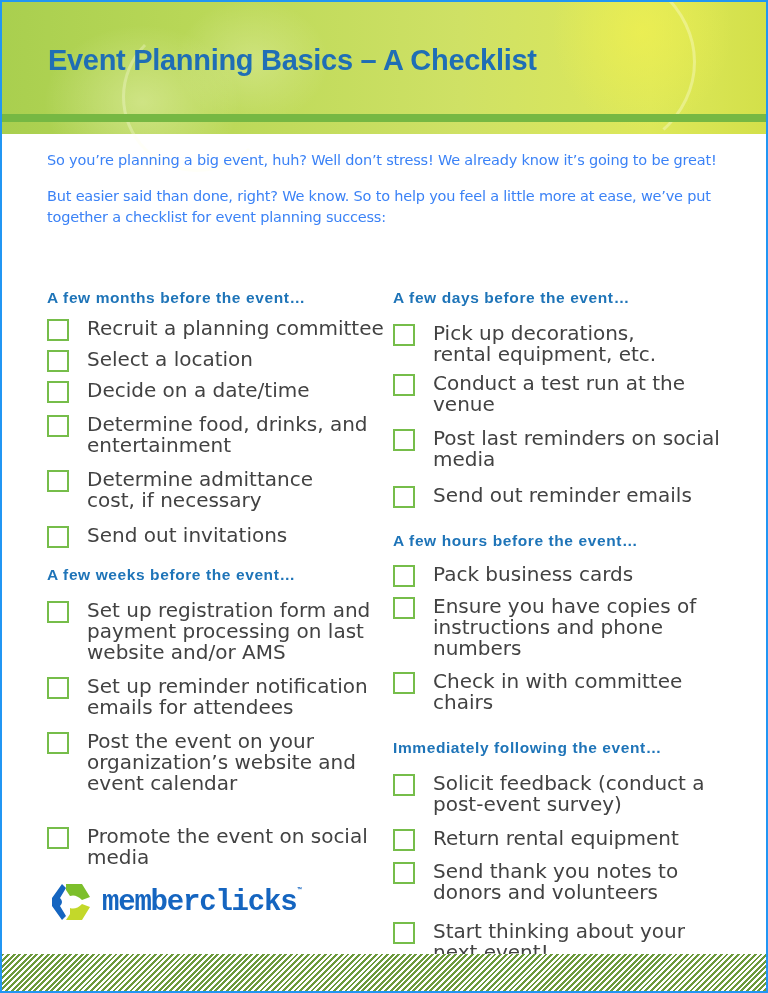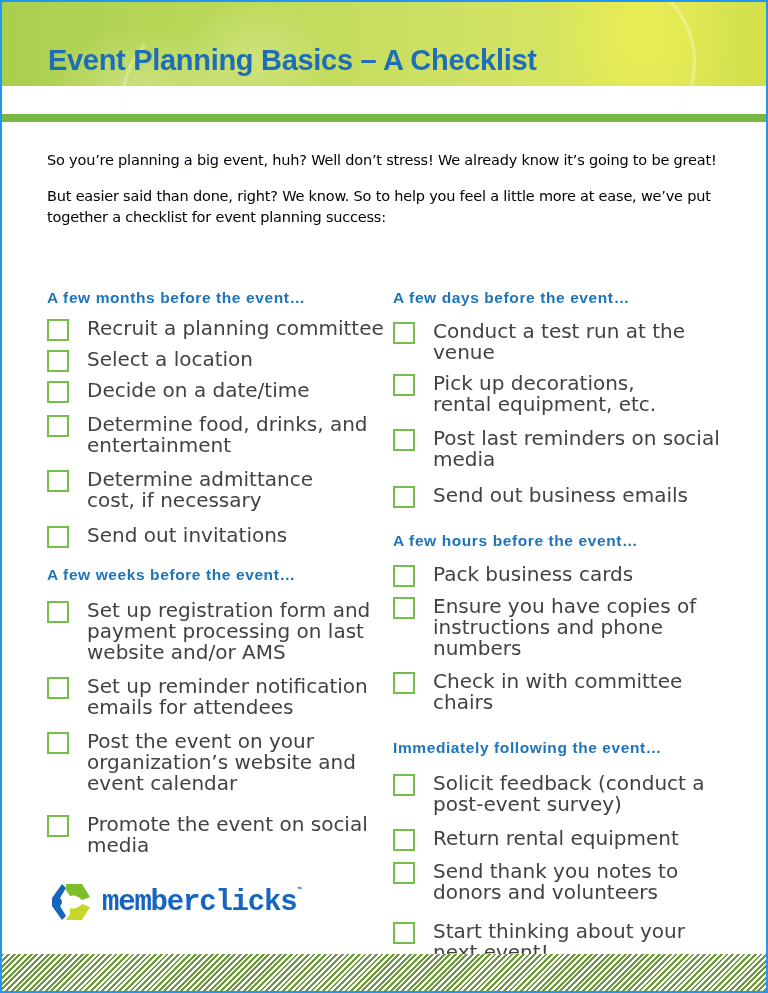--- a/index.html
+++ b/index.html
@@ -3,21 +3,21 @@
 <meta charset="utf-8">
 <style>
   * { box-sizing: border-box; margin: 0; padding: 0; }
   html, body { width: 768px; height: 993px; background: #ffffff; overflow: hidden; }
   body { font-family: "DejaVu Sans", sans-serif; color: #3a3a3a; }
   .page {
     position: relative; width: 768px; height: 993px;
     border: 2px solid #2196f3; background: #fff; overflow: hidden;
   }
   .header {
-    position: absolute; left: 0; top: 0; width: 764px; height: 84px;
+    position: absolute; left: 0; top: 0; width: 764px; height: 132px;
     background:
       radial-gradient(ellipse 140px 110px at 140px 100px, rgba(255,255,220,0.35), rgba(255,255,220,0) 70%),
       radial-gradient(ellipse 120px 130px at 640px 30px, rgba(240,240,80,0.7), rgba(240,240,80,0) 75%),
       radial-gradient(ellipse 110px 90px at 250px 60px, rgba(255,255,230,0.25), rgba(255,255,230,0) 70%),
       linear-gradient(90deg, #a9cf4f 0%, #bcd959 30%, #cfe165 60%, #dde85a 85%, #d3e04a 100%);
   }
   .header .swoosh {
     position: absolute; right: 70px; top: -40px; width: 230px; height: 200px;
     border-radius: 50%; border: 3px solid rgba(255,255,230,0.35);
     border-left-color: transparent; border-bottom-color: transparent;
@@ -30,21 +30,21 @@
   .header-bar {
     position: absolute; left: 0; top: 112px; width: 764px; height: 8px; background: #76b843;
   }
   .title {
     position: absolute; left: 46px; top: 42px;
     font-family: "Liberation Sans", sans-serif; font-size: 29px; color: #1f6eb5;
     letter-spacing: -0.3px;
   }
   .intro {
     position: absolute; left: 45px; top: 148px; width: 690px;
-    font-family: "DejaVu Sans", sans-serif; font-size: 14.5px; line-height: 21px; color: #000000;
+    font-family: "DejaVu Sans", sans-serif; font-size: 14.5px; line-height: 21px; color: #3b82f6;
   }
   .intro p { margin-bottom: 15px; letter-spacing: -0.2px; }
   .col { position: absolute; width: 340px; }
   .col-left { left: 45px; top: 285px; }
   .col-right { left: 391px; top: 285px; }
   .section-title {
     font-family: Liberation Sans, sans-serif; font-weight: bold; font-size: 15.5px;
     color: #1e74b8; letter-spacing: 0.6px; height: 26px; line-height: 22px;
   }
   .item {
@@ -123,46 +123,46 @@
         <span class="item-label">Set up registration form and payment processing on last website and/or AMS</span>
       </div>
       <div class="item" style="margin-top:13px">
         <span class="checkbox"></span>
         <span class="item-label">Set up reminder notification emails for attendees</span>
       </div>
       <div class="item" style="margin-top:13px">
         <span class="checkbox"></span>
         <span class="item-label">Post the event on your organization’s website and event calendar</span>
       </div>
-      <div class="item" style="margin-top:20px">
+      <div class="item" style="margin-top:32px">
         <span class="checkbox"></span>
         <span class="item-label">Promote the event on social media</span>
       </div>
     </div>
   </div>
 
   <div class="col col-right">
 
     <div>
       <div class="section-title">A few days before the event…</div>
+      <div class="item" style="margin-top:10px">
+        <span class="checkbox"></span>
+        <span class="item-label" style="width:230px">Pick up decorations, rental equipment, etc.</span>
+      </div>
       <div class="item" style="margin-top:8px">
         <span class="checkbox"></span>
         <span class="item-label">Conduct a test run at the venue</span>
       </div>
-      <div class="item" style="margin-top:10px">
-        <span class="checkbox"></span>
-        <span class="item-label" style="width:230px">Pick up decorations, rental equipment, etc.</span>
-      </div>
       <div class="item" style="margin-top:13px">
         <span class="checkbox"></span>
         <span class="item-label">Post last reminders on social media</span>
       </div>
       <div class="item" style="margin-top:15px">
         <span class="checkbox"></span>
-        <span class="item-label">Send out business emails</span>
+        <span class="item-label">Send out reminder emails</span>
       </div>
     </div>
 
     <div style="margin-top:24px">
       <div class="section-title">A few hours before the event…</div>
       <div class="item" style="margin-top:8px">
         <span class="checkbox"></span>
         <span class="item-label">Pack business cards</span>
       </div>
       <div class="item" style="margin-top:11px">

